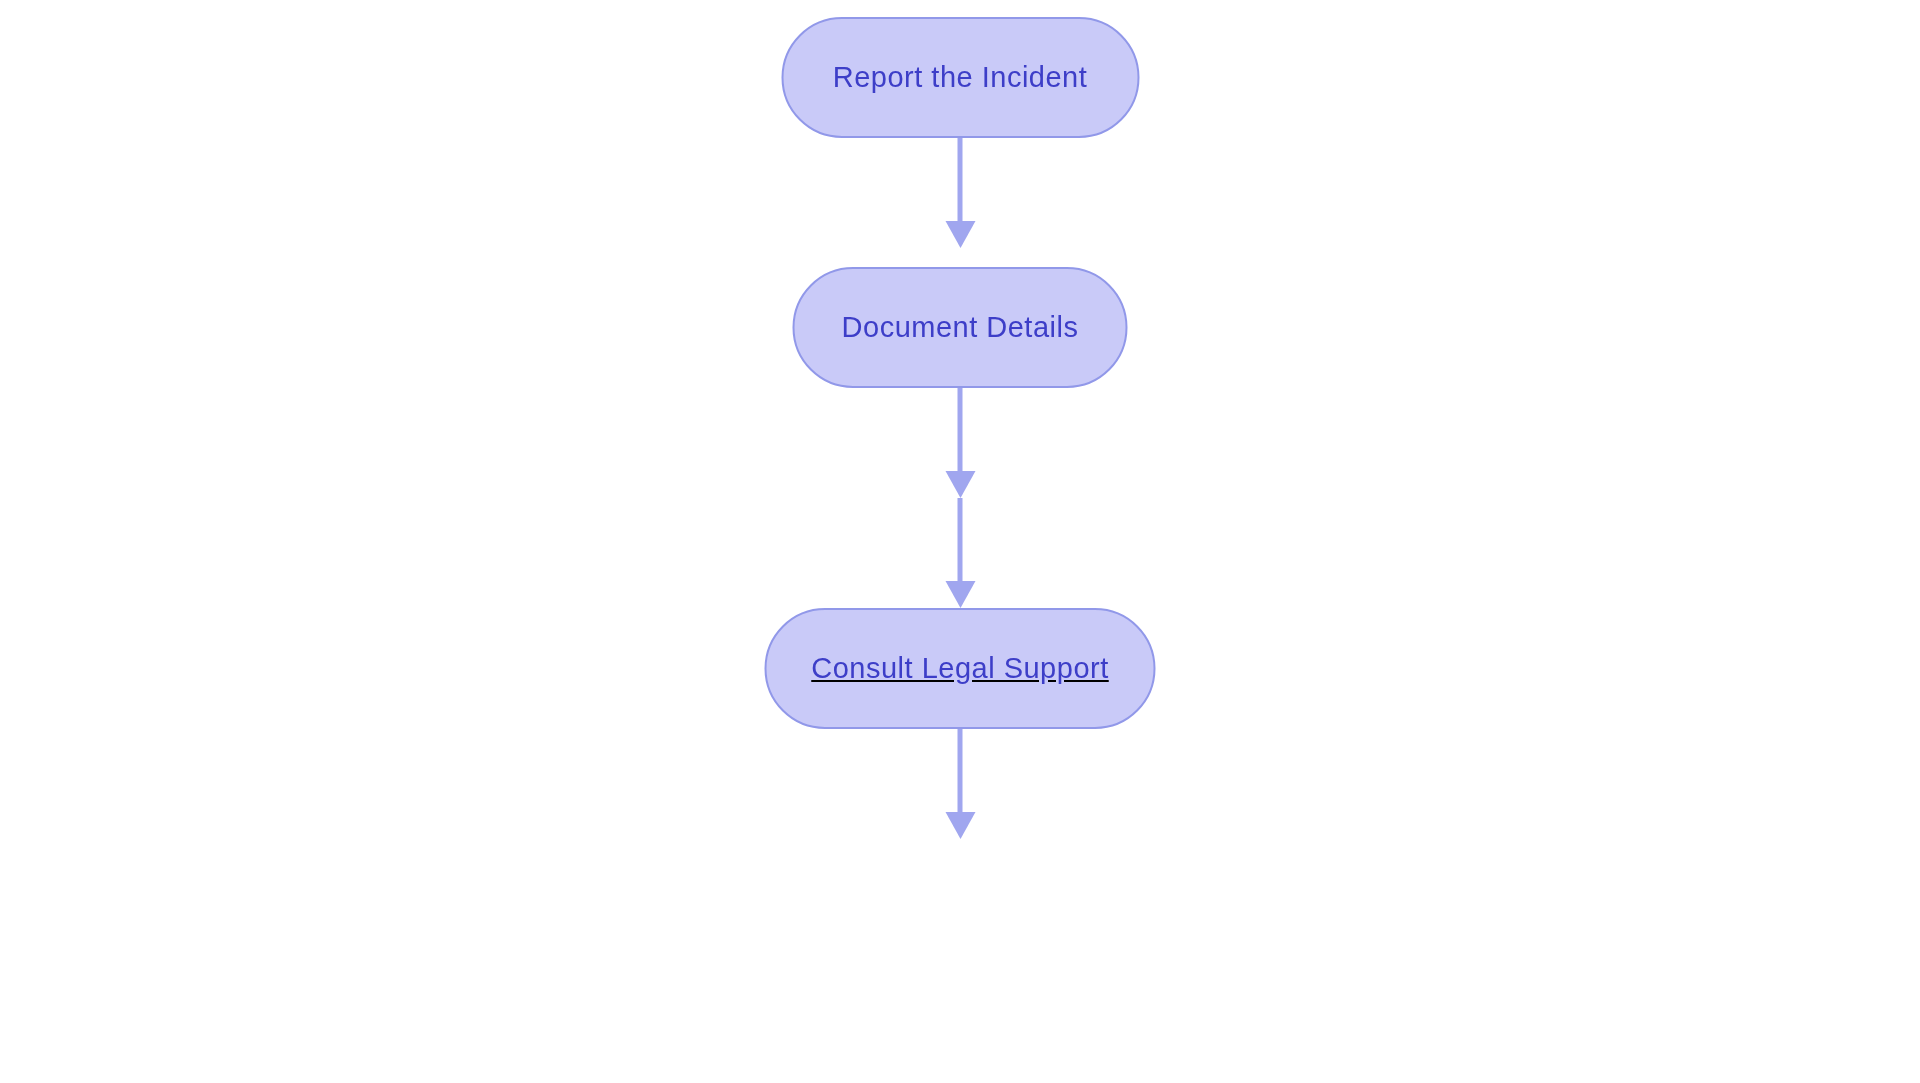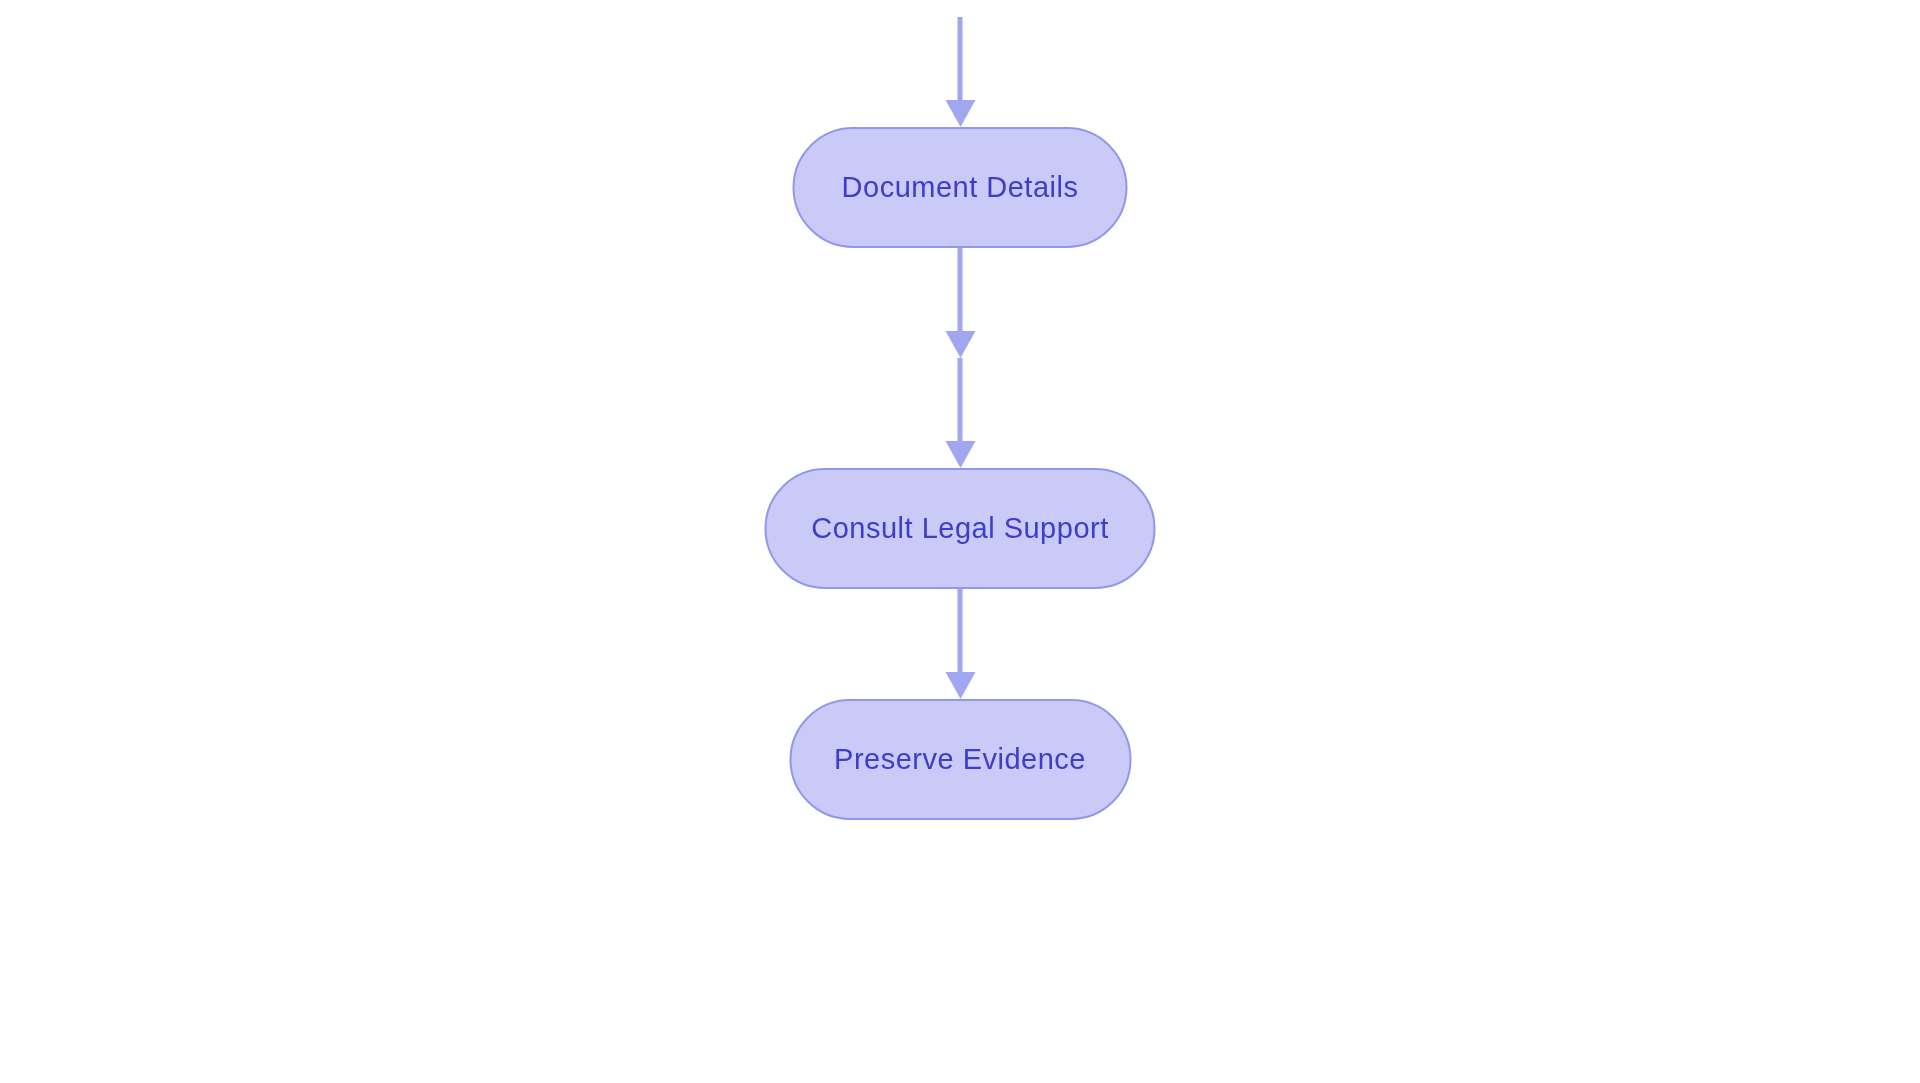--- a/index.html
+++ b/index.html
@@ -44,23 +44,23 @@
   }
   .node-label {
     color: var(--node-text);
     font-size: 29px;
     font-weight: 400;
     letter-spacing: 0.5px;
     white-space: nowrap;
   }
   
   .node.n0 { width: 358px; }
-  .node.n1 { width: 335px; }
+  .node.n1 { width: 335px; margin-top: 19px; }
   .node.n2 { width: 407px; }
-  .node.n3 { width: 391px; }
+  .node.n3 { width: 391px; text-decoration: underline; }
   .node.n4 { width: 342px; }
   .connector {
     position: relative;
     width: 5px;
     height: 110px;
     flex: 0 0 auto;
   }
   .connector .line {
     position: absolute;
     top: 0;
@@ -80,20 +80,23 @@
     border-right: 15px solid transparent;
     border-top: 27px solid var(--arrow);
   }
 </style>
 </head>
 <body>
 
 <div class="canvas">
   <div class="flow">
 
+    <div class="node n0">
+      <span class="node-label">Report the Incident</span>
+    </div>
 
     <div class="connector">
       <div class="line"></div>
       <div class="head"></div>
     </div>
 
     <div class="node n1">
       <span class="node-label">Document Details</span>
     </div>
 
@@ -110,18 +113,15 @@
 
     <div class="node n3">
       <span class="node-label">Consult Legal Support</span>
     </div>
 
     <div class="connector">
       <div class="line"></div>
       <div class="head"></div>
     </div>
 
-    <div class="node n4">
-      <span class="node-label">Preserve Evidence</span>
-    </div>
 
   </div>
 </div>
 
 </body></html>

